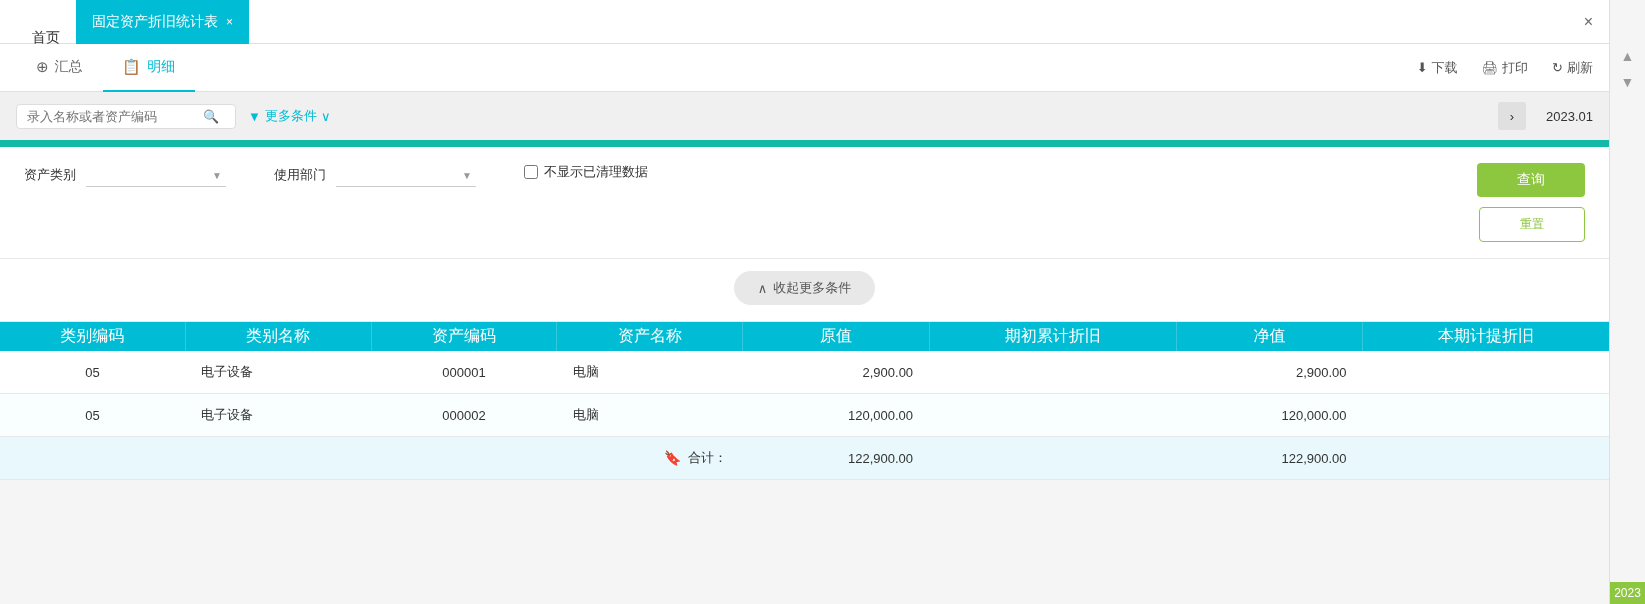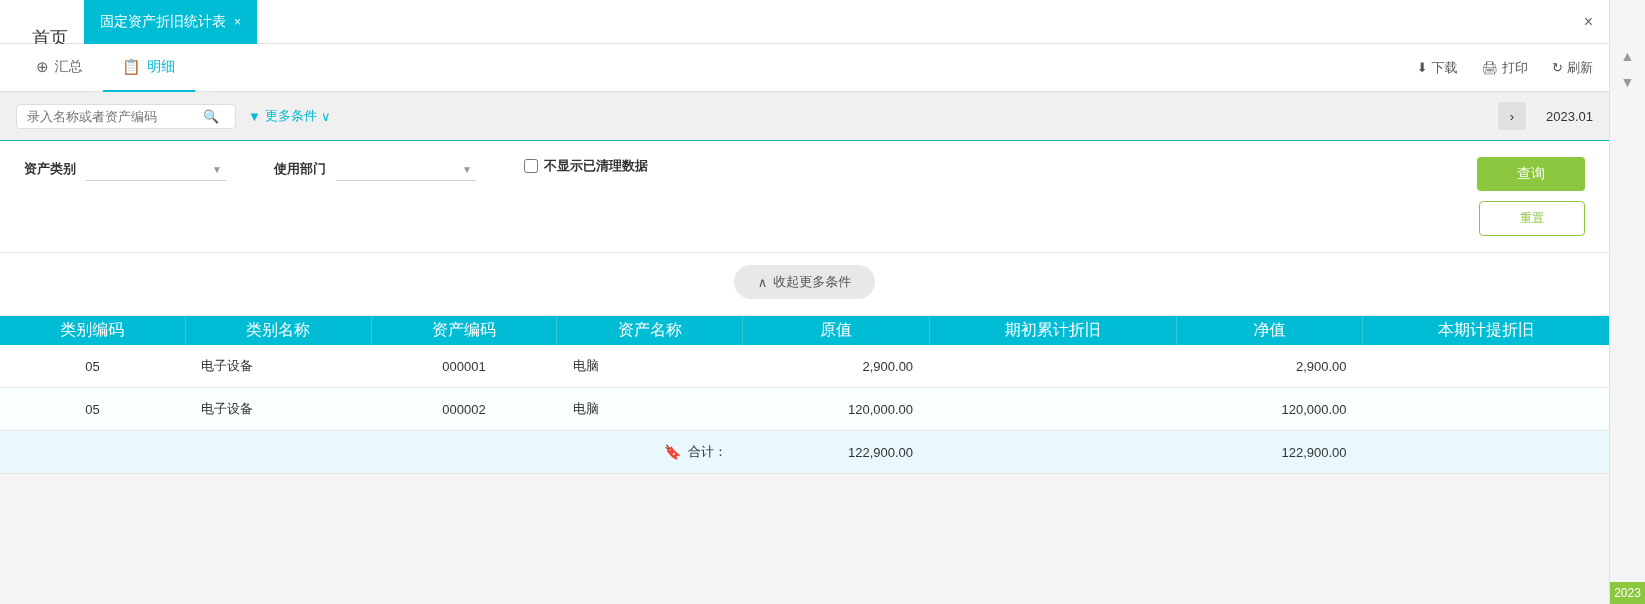--- a/index.html
+++ b/index.html
@@ -10,21 +10,21 @@
       display: flex;
       align-items: center;
       background: #fff;
       border-bottom: 1px solid #e0e0e0;
       height: 44px;
       padding: 0 16px;
       gap: 0;
     }
     .nav-home {
       color: #333;
-      font-size: 18px;
+      font-size: 14px;
       padding: 0 16px;
       cursor: pointer;
       margin-top: 32px;
     }
     .nav-tab {
       display: flex;
       align-items: center;
       background: #00bcd4;
       color: #fff;
       padding: 0 16px;
@@ -87,21 +87,21 @@
       font-size: 13px;
     }
 
     
     .search-bar {
       background: #f0f0f0;
       padding: 10px 16px;
       display: flex;
       align-items: center;
       gap: 12px;
-      border-bottom: 1px solid #14b8a6;
+      border-bottom: 7px solid #14b8a6;
     }
     .search-input-wrap {
       display: flex;
       align-items: center;
       background: #fff;
       border: 1px solid #ddd;
       border-radius: 4px;
       padding: 4px 10px;
       width: 220px;
       gap: 6px;
@@ -155,21 +155,20 @@
       display: flex;
       align-items: center;
       gap: 10px;
       margin-right: 48px;
       margin-bottom: 12px;
     }
     .filter-label {
       font-size: 13px;
       color: #333;
       white-space: nowrap;
-      font-weight: bold;
     }
     .filter-select {
       border: none;
       border-bottom: 1px solid #ccc;
       outline: none;
       font-size: 13px;
       color: #333;
       width: 140px;
       padding: 4px 20px 4px 4px;
       background: transparent;

